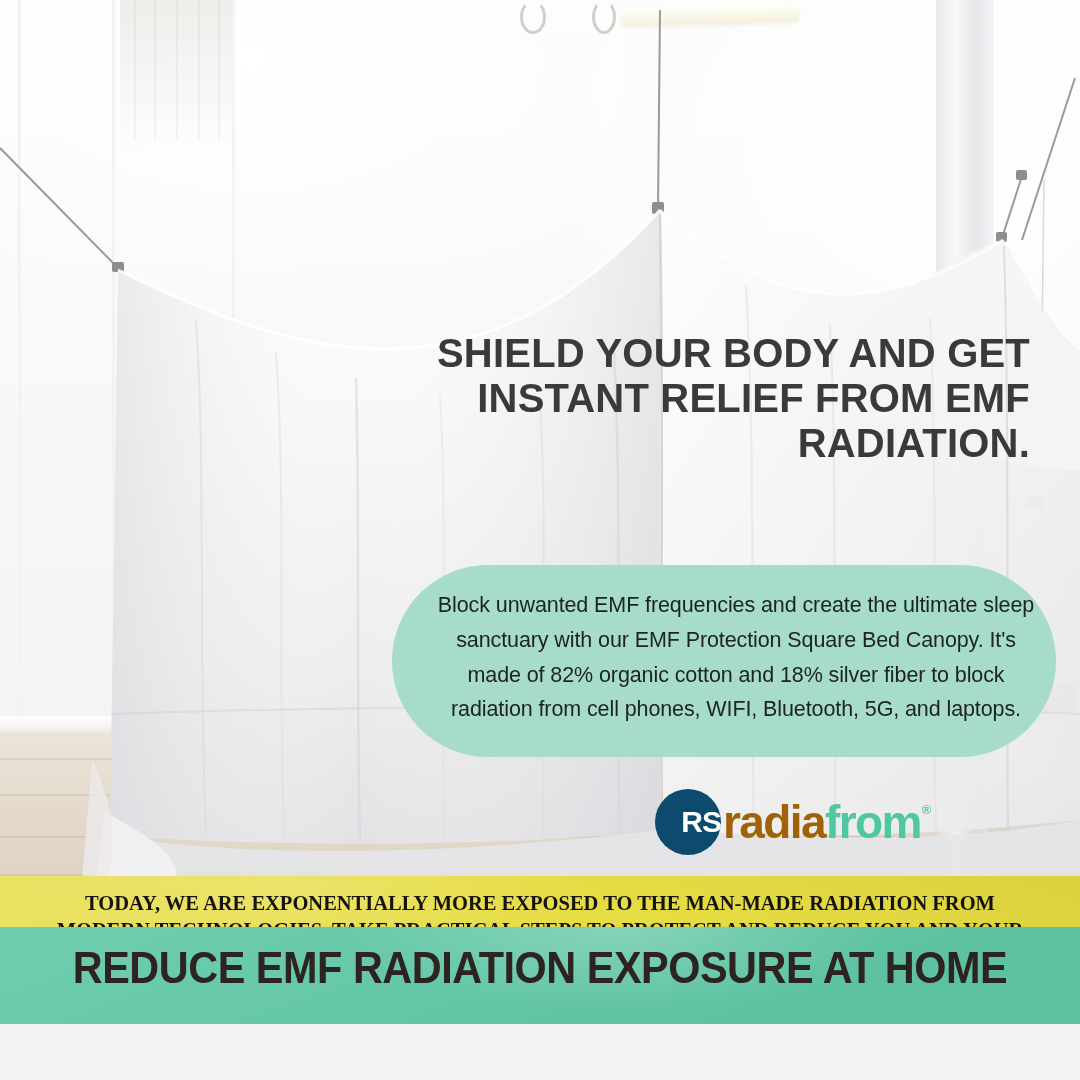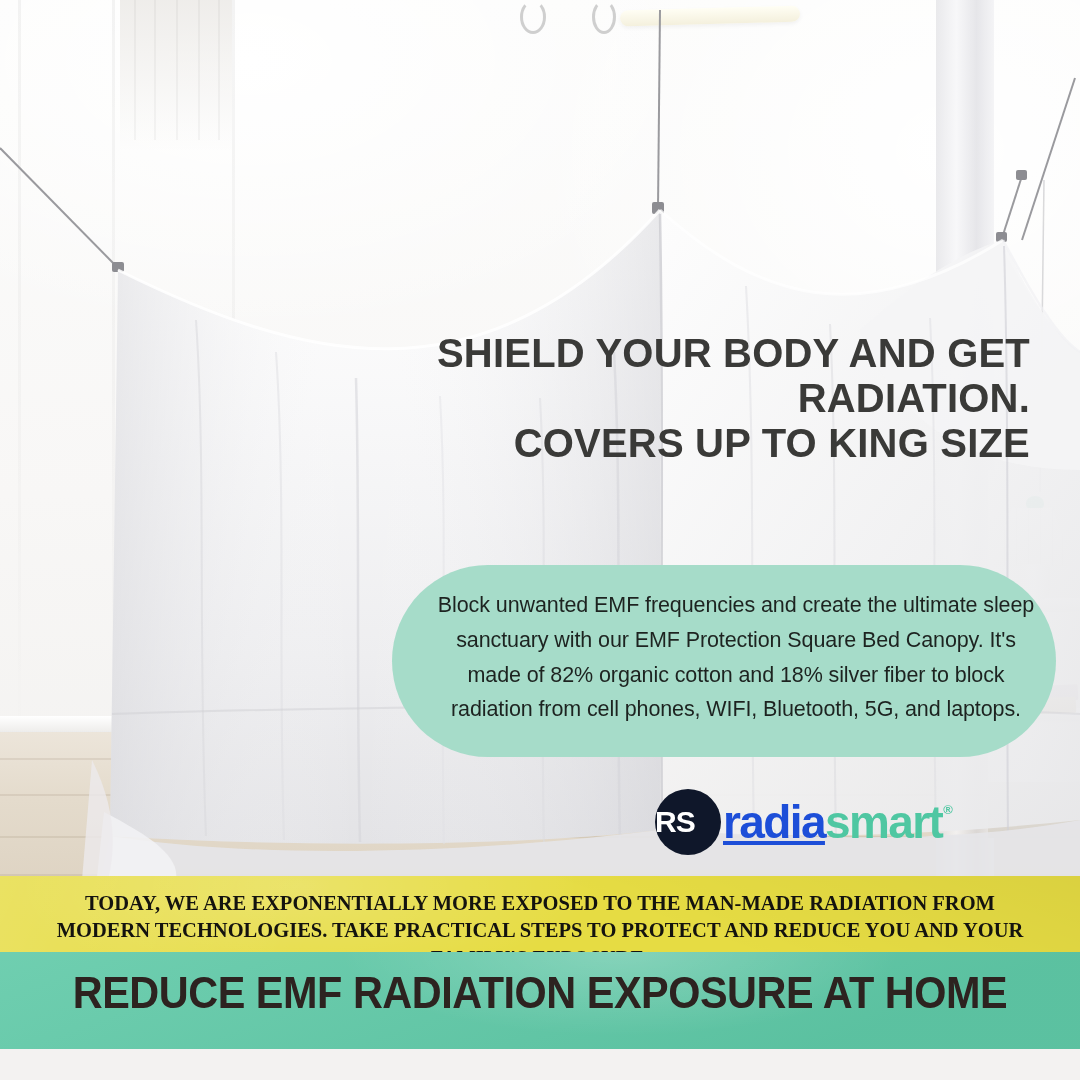--- a/index.html
+++ b/index.html
@@ -255,45 +255,45 @@
     position: absolute;
     left: 655px;
     top: 788px;
     height: 68px;
     display: flex;
     align-items: center;
   }
   .logo-mark {
     width: 66px; height: 66px;
     border-radius: 50%;
-    background: #0f172a;
+    background: #0c4a6e;
     display: flex;
     align-items: center;
-    justify-content: flex-start;
+    justify-content: flex-end;
     flex: 0 0 auto;
   }
   .logo-mark-text {
     color: #ffffff;
     font-family: "Liberation Sans", sans-serif;
     font-weight: bold;
     font-size: 30px;
     letter-spacing: -1px;
     line-height: 1;
   }
   .logo-word {
     margin-left: 2px;
     font-family: "Liberation Sans", sans-serif;
     font-weight: bold;
     font-size: 46px;
     letter-spacing: -1.6px;
     line-height: 1;
     display: flex;
     align-items: flex-start;
   }
-  .logo-word .w-radia { color: #1d4ed8; text-decoration: underline; }
+  .logo-word .w-radia { color: #a16207; }
   .logo-word .w-smart { color: #4fc7a2; }
   .logo-reg {
     color: #4fc7a2;
     font-size: 13px;
     font-weight: bold;
     margin-top: 4px;
     margin-left: 1px;
   }
 
   
@@ -320,21 +320,21 @@
     font-weight: bold;
     font-size: 20.5px;
     line-height: 1.33;
     letter-spacing: 0px;
     text-transform: uppercase;
   }
 
   
   .band-teal {
     position: absolute;
-    left: 0; top: 952px;
+    left: 0; top: 927px;
     width: 1080px; height: 97px;
     background: #5fc9a7;
     overflow: hidden;
   }
   .band-teal .paper-tex {
     position: absolute; inset: 0;
     background:
       radial-gradient(ellipse 400px 120px at 620px 0px, rgba(255,255,255,0.22), rgba(255,255,255,0) 70%),
       linear-gradient(160deg, rgba(255,255,255,0.10) 0%, rgba(0,0,0,0.04) 80%);
   }
@@ -483,34 +483,34 @@
 
       <path d="M118,270 C 300,360 480,410 660,210" stroke="#ffffff" stroke-width="3" fill="none" opacity="0.85"></path>
       <path d="M660,210 C 760,300 860,330 1003,240" stroke="#ffffff" stroke-width="3" fill="none" opacity="0.7"></path>
       <path d="M1003,240 C 1035,300 1058,338 1080,352" stroke="#f1f1f3" stroke-width="2.5" fill="none" opacity="0.7"></path>
     </svg>
 
   </div>
 
   <div class="headline">
     <span class="hl-line">SHIELD YOUR BODY AND GET</span>
+    <span class="hl-line">INSTANT RELIEF FROM EMF</span>
     <span class="hl-line">RADIATION.</span>
-    <span class="hl-line">COVERS UP TO KING SIZE</span>
   </div>
 
   <div class="bubble"></div>
   <div class="bubble-text">Block unwanted EMF frequencies and create the ultimate sleep sanctuary with our EMF Protection Square Bed Canopy. It's made of 82% organic cotton and 18% silver fiber to block radiation from cell phones, WIFI, Bluetooth, 5G, and laptops.</div>
 
   <div class="logo">
     <div class="logo-mark">
       <span class="logo-mark-text">RS</span>
     </div>
     <div class="logo-word">
       <span class="w-radia">radia</span>
-      <span class="w-smart">smart</span>
+      <span class="w-smart">from</span>
       <span class="logo-reg">®</span>
     </div>
   </div>
 
   <div class="band-yellow">
     <div class="paper-tex"></div>
     <div class="band-yellow-text">TODAY, WE ARE EXPONENTIALLY MORE EXPOSED TO THE MAN-MADE RADIATION FROM MODERN TECHNOLOGIES. TAKE PRACTICAL STEPS TO PROTECT AND REDUCE YOU AND YOUR FAMILY'S EXPOSURE.</div>
   </div>
 
   <div class="band-teal">

